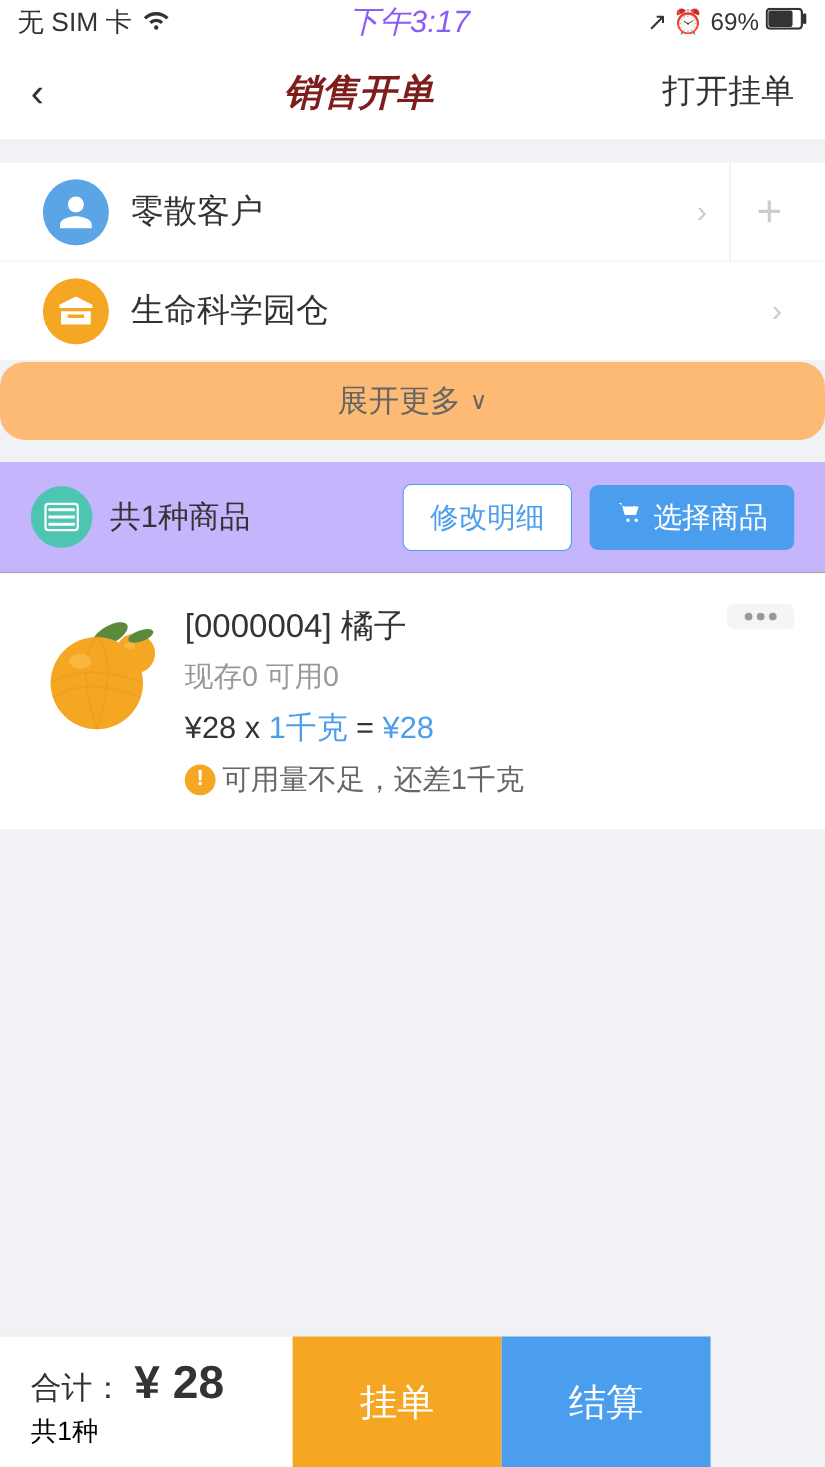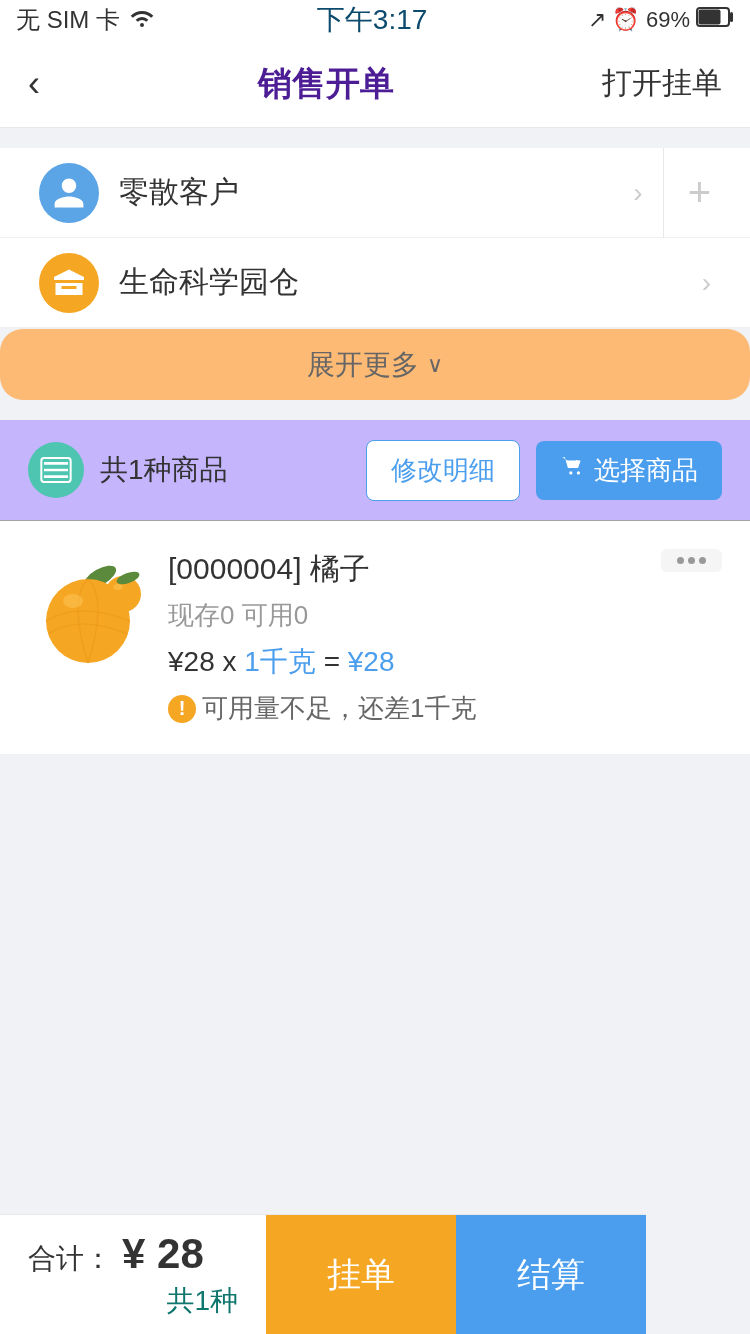--- a/index.html
+++ b/index.html
@@ -26,21 +26,22 @@
     .status-left {
       display: flex;
       align-items: center;
       gap: 8px;
       font-size: 24px;
       color: #333;
     }
     .status-center {
       font-size: 28px;
       font-weight: 500;
-      color: #0c4a6e;
+      color: #8b5cf6;
+      font-style: italic;
     }
     .status-right {
       display: flex;
       align-items: center;
       gap: 6px;
       font-size: 22px;
       color: #333;
     }
 
     
@@ -57,21 +58,22 @@
     .nav-back {
       font-size: 36px;
       color: #333;
       cursor: pointer;
       padding: 10px;
       margin-left: -10px;
     }
     .nav-title {
       font-size: 34px;
       font-weight: 600;
-      color: #4c1d95;
+      color: #7f1d1d;
+      font-style: italic;
     }
     .nav-right-btn {
       font-size: 30px;
       color: #333;
       cursor: pointer;
     }
 
     
     .section-divider {
       width: 100%;
@@ -327,24 +329,23 @@
     .total-label {
       font-size: 28px;
       color: #333;
     }
     .total-amount {
       font-size: 42px;
       font-weight: 600;
       color: #333;
     }
     .total-count {
-      font-size: 28px;
-      color: #0f766e;
+      font-size: 24px;
+      color: #000000;
       margin-top: 4px;
-      text-align: right;
     }
     .btn-hang {
       width: 190px;
       height: 120px;
       background: #f5a623;
       color: #fff;
       font-size: 34px;
       font-weight: 500;
       border: none;
       cursor: pointer;

